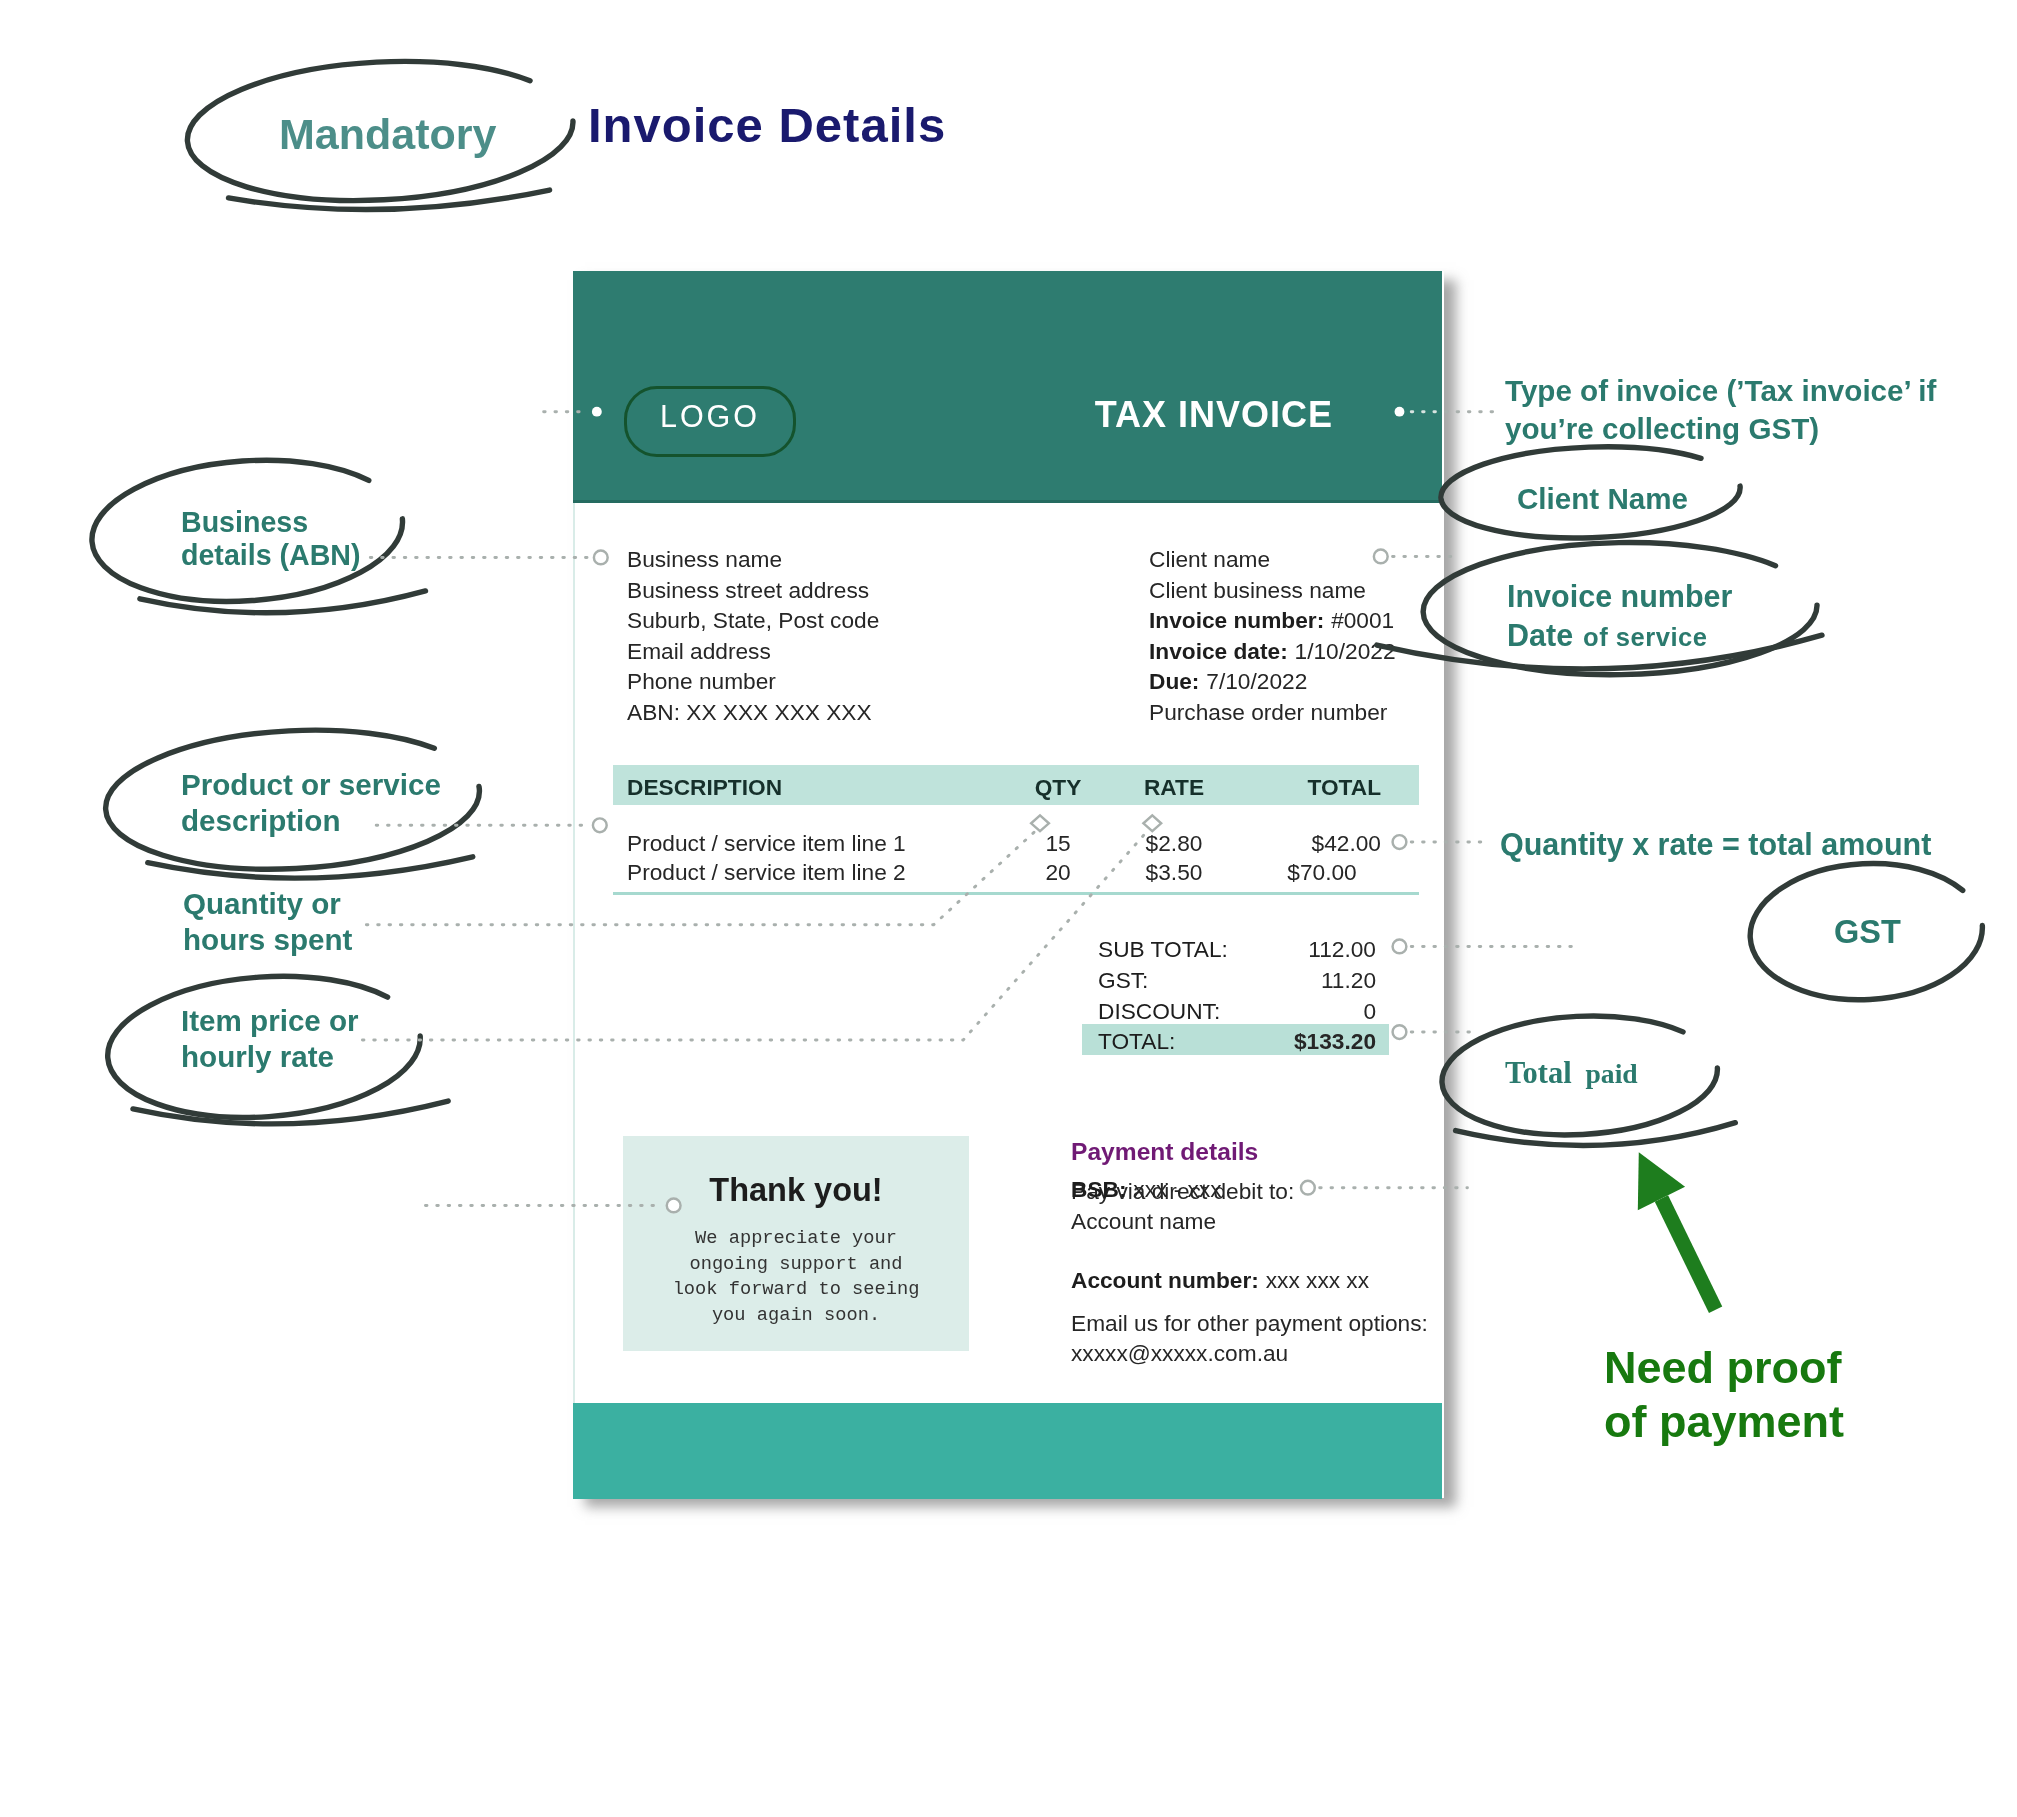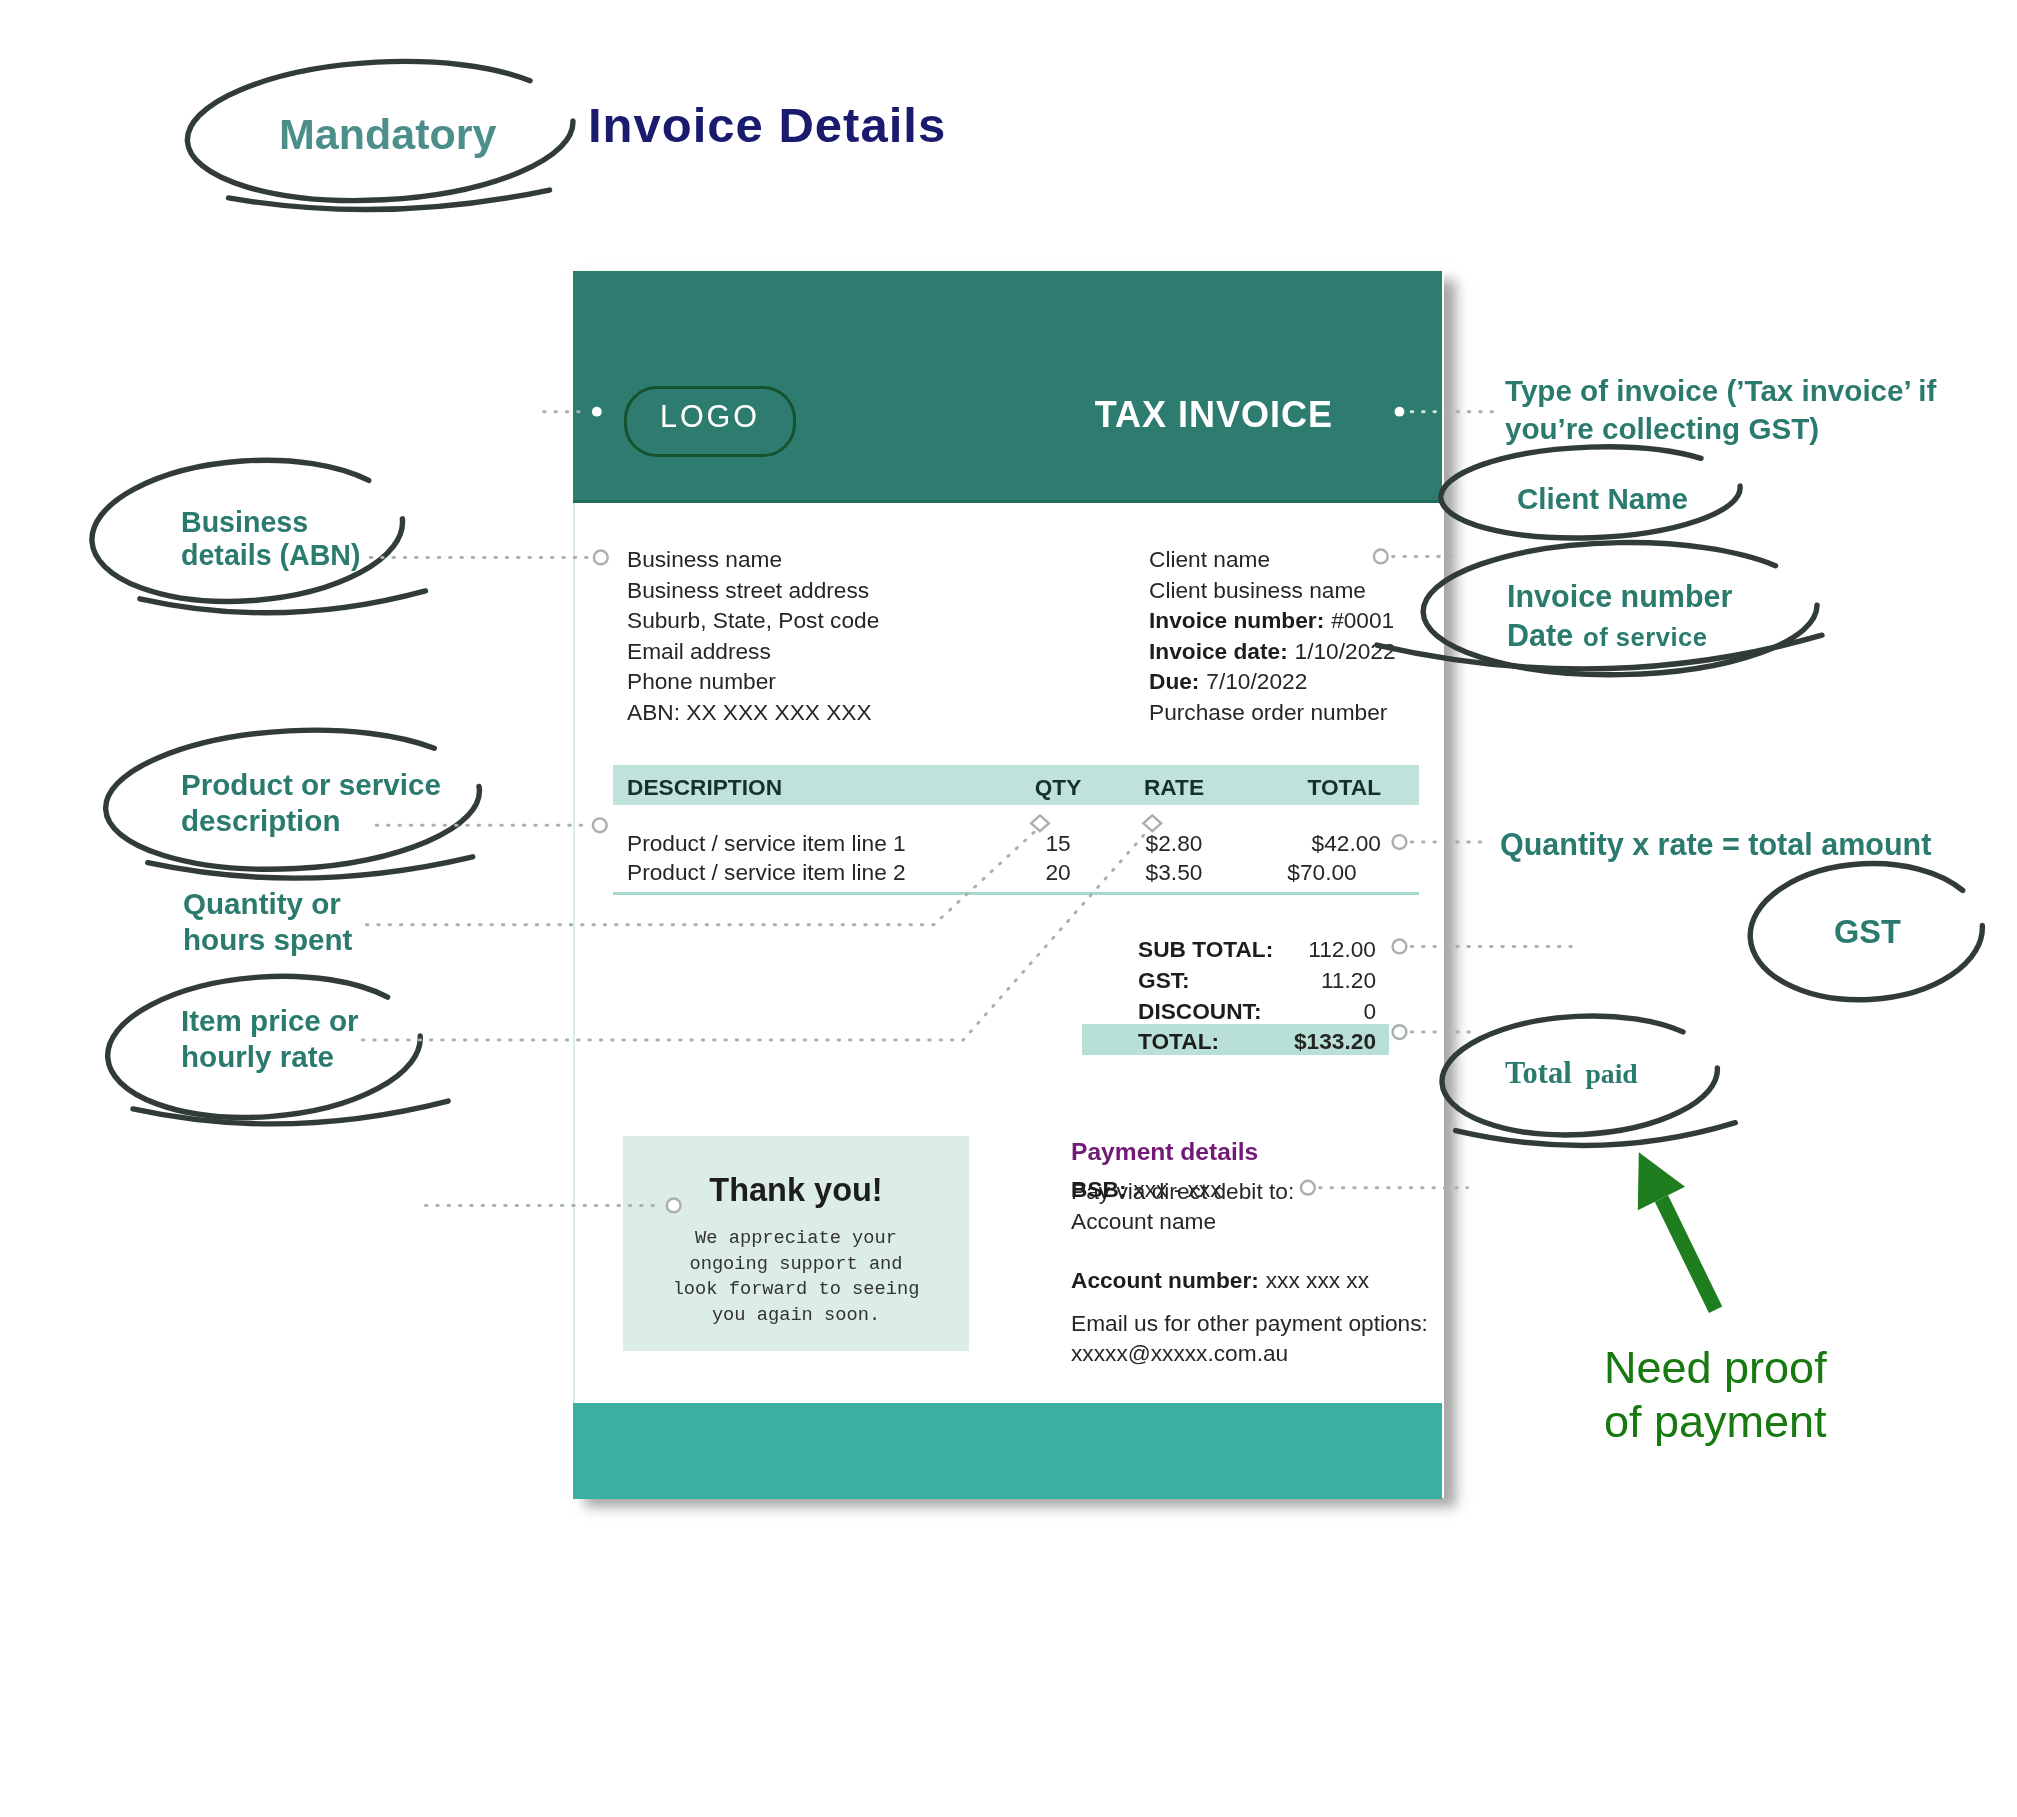--- a/index.html
+++ b/index.html
@@ -36,21 +36,21 @@
   .td{font-size:22.7px;color:#262626;}
   .c-desc{left:627px;}
   .c-qty{left:999px;width:118px;text-align:center;}
   .c-rate{left:1115px;width:118px;text-align:center;}
   .c-total{left:1263px;width:118px;text-align:right;}
   .row1{top:830px;} .row2{top:859px;text-align:center;}
   .t-rule{left:613px;top:892px;width:806px;height:3px;background:#A6D9CF;}
 
   
   .tot-hl{left:1082px;top:1024px;width:307px;height:30.5px;background:#B9E0D7;}
-  .tot-lbl{left:1098px;font-size:22.7px;font-weight:bold;color:#1d1d1d;margin-left:40px;}
+  .tot-lbl{left:1098px;font-size:22.7px;font-weight:normal;color:#1d1d1d;}
   .tot-val{left:1221px;width:155px;text-align:right;font-size:22.7px;color:#262626;}
   .ty1{top:936px;} .ty2{top:967px;} .ty3{top:998px;} .ty4{top:1028px;}
   .bold{font-weight:bold;}
 
   
   .thanks-box{left:623px;top:1136px;width:346px;height:215px;background:#DCEDE9;}
   .thanks-title{left:623px;top:1172px;width:346px;text-align:center;font-size:32.5px;font-weight:bold;color:#1d1d1d;}
   .thanks-par{left:623px;top:1226px;width:346px;text-align:center;font-size:18.7px;color:#333333;line-height:25.6px;font-family:Liberation Mono, monospace;}
 
   
@@ -65,21 +65,21 @@
   .ann-quantity{left:172px;top:886px;margin-left:11px;}
   .ann-price{left:181px;top:1003px;}
   .ann-type{left:1505px;top:372px;line-height:38px;}
   .ann-clientname{left:1517px;top:481px;}
   .ann-invnum{left:1507px;top:577px;font-size:30.5px;line-height:39px;}
   .suffix-font{font-size:25.6px;margin-left:9.9px;letter-spacing:0.5px;}
   .ann-qtyrate{left:1500px;top:826px;font-size:30.5px;}
   .ann-gst{left:1834px;top:914px;font-size:32.5px;}
   .ann-total{left:1505px;top:1055px;font-size:30.5px;font-family:Liberation Serif, serif;}
   .ann-paid{font-size:27.6px;margin-left:13.8px;}
-  .need-proof{left:1604px;top:1341px;font-size:45px;line-height:54px;font-weight:normal;color:#17790F;}
+  .need-proof{left:1604px;top:1341px;font-size:45px;line-height:54px;font-weight:bold;color:#17790F;}
 
   svg.overlay{position:absolute;left:0;top:0;pointer-events:none;}
   .sketch{fill:none;stroke:#313B38;stroke-width:5.5;stroke-linecap:round;}
   .dots{fill:none;stroke:#A9B0AD;stroke-width:3;stroke-linecap:round;stroke-dasharray:1.5 10;}
   .dots-light{fill:none;stroke:#D9E4E1;stroke-width:3;stroke-linecap:round;stroke-dasharray:1.5 10;}
   .node{fill:#ffffff;stroke:#A9B0AD;stroke-width:2.5;}
 </style>
 </head>
 <body>
 

